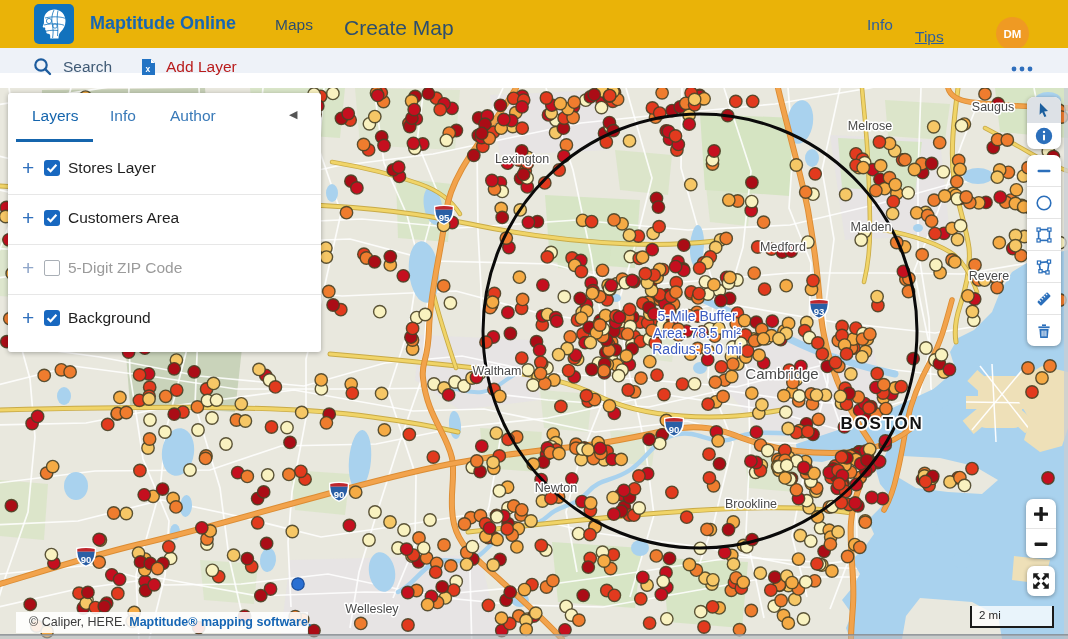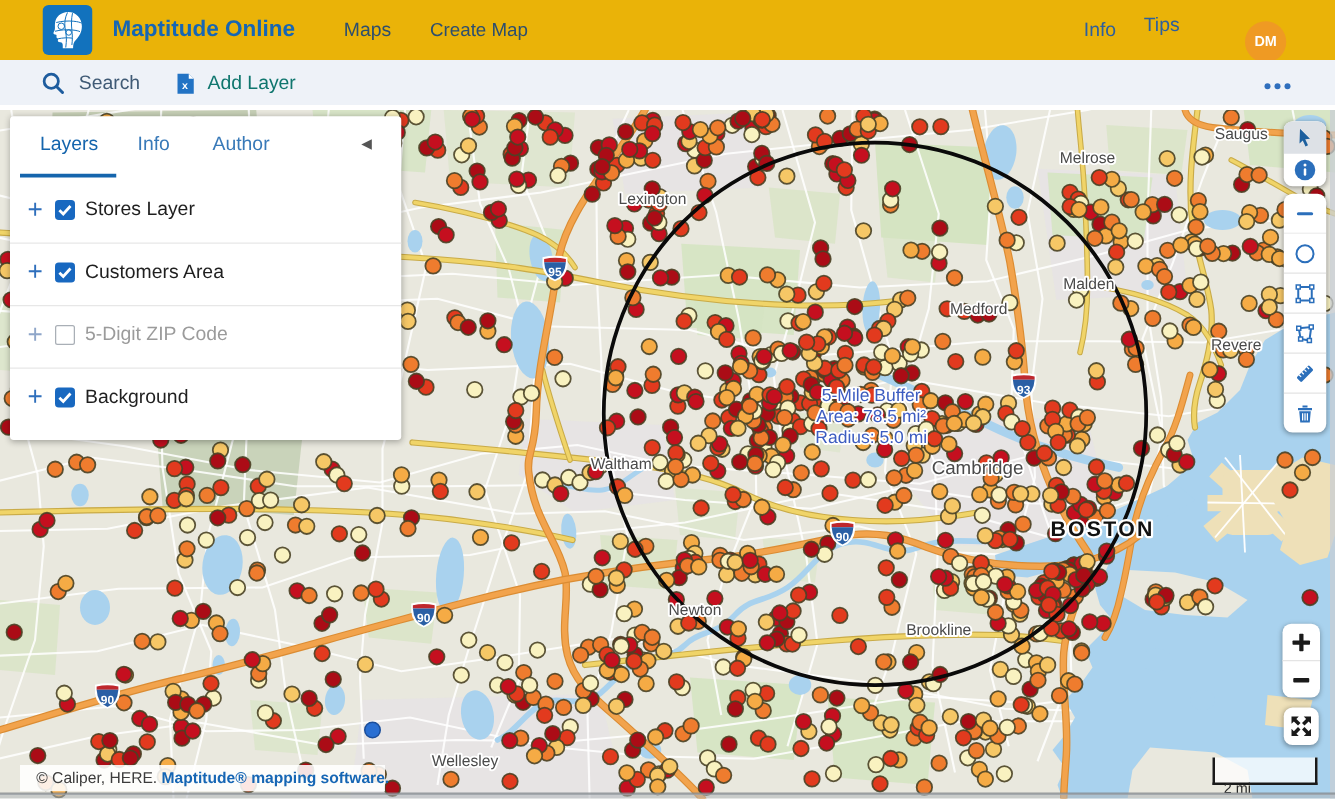--- a/index.html
+++ b/index.html
@@ -1392,21 +1392,21 @@
         <text x="697" y="337.5">Area: 78.5 mi²</text>
         <text x="697" y="354">Radius: 5.0 mi</text>
       </g>
     </svg>
 
 <div style="position:absolute;left:16px;top:612px;width:292px;height:21px;background:rgba(255,255,255,0.88);">
   <span style="position:absolute;left:13px;top:3px;font-size:12.5px;color:#3c3c3c;">© Caliper, HERE. <span style="font-weight:700;color:#1666b4;">Maptitude® mapping software.</span></span>
 </div>
 
 <div style="position:absolute;left:970px;top:606px;width:84px;height:22px;background:rgba(255,255,255,0.75);border-left:2px solid #1a1a1a;border-right:2px solid #1a1a1a;border-bottom:2px solid #1a1a1a;box-sizing:border-box;">
-  <span style="position:absolute;left:7px;top:3px;font-size:11.5px;color:#2a2a2a;margin-top:16px;">2 mi</span>
+  <span style="position:absolute;left:7px;top:3px;font-size:11.5px;color:#2a2a2a;">2 mi</span>
 </div>
 
 <div style="position:absolute;left:8px;top:93px;width:313px;height:259px;background:#fff;border-radius:3px;box-shadow:0 1px 5px rgba(0,0,0,0.3);">
   <div style="position:relative;height:52px;">
     <span style="position:absolute;left:24px;top:14px;font-size:15.5px;font-weight:400;color:#1565ad;">Layers</span>
     <span style="position:absolute;left:102px;top:14px;font-size:15.5px;color:#3879b8;">Info</span>
     <span style="position:absolute;left:162px;top:14px;font-size:15.5px;color:#3879b8;">Author</span>
     <span style="position:absolute;left:281px;top:15px;color:#555;font-size:11px;">◀</span>
     <div style="position:absolute;left:8px;top:46px;width:77px;height:3px;background:#1565ad;"></div>
   </div>
@@ -1561,37 +1561,37 @@
 <path d="M 24,6.5 C 23,11 23,16 23.5,20 C 24,24 24,28 23.5,32"></path>
 <path d="M 11,14 C 15,13 20,12.5 25,13 C 28,13.3 30,13.8 31.3,14.5"></path>
 <path d="M 10,21 C 14,20 19,19.5 24,20 C 27,20.3 29,20.8 30,21.3"></path>
 <path d="M 12.5,27 C 16,26.3 20,26 24,26.5"></path>
 <circle cx="15" cy="17" r="2.6"></circle>
           <circle cx="21" cy="22" r="2.2"></circle>
 </g>
       </svg>
   <span style="position:absolute;left:90px;top:13px;font-size:18px;font-weight:700;color:#1666b4;">Maptitude Online</span>
   <span style="position:absolute;left:275px;top:16px;font-size:15.5px;color:#2d4e6e;">Maps</span>
-  <span style="position:absolute;left:344px;top:16px;font-size:15px;color:#2d4e6e;">Create Map</span>
+  <span style="position:absolute;left:344px;top:16px;font-size:21px;color:#2d4e6e;">Create Map</span>
   <span style="position:absolute;left:867px;top:16px;font-size:15.5px;color:#2d5f9e;">Info</span>
-  <span style="position:absolute;left:915px;top:12px;font-size:15.5px;color:#2d5f9e;">Tips</span>
+  <span style="position:absolute;left:915px;top:28px;font-size:15.5px;color:#2d5f9e;text-decoration:underline;">Tips</span>
   <div style="position:absolute;left:996px;top:17px;width:33px;height:33px;border-radius:50%;background:#ef9a23;display:flex;align-items:center;justify-content:center;font-size:11.5px;font-weight:700;color:#fff;">DM</div>
 </div>
-<div style="position:absolute;left:0;top:48px;width:1068px;height:36px;background:#eef2f8;">
+<div style="position:absolute;left:0;top:48px;width:1068px;height:25px;background:#eef2f8;">
   <span style="position:absolute;left:33px;top:9px;"><svg width="19" height="19" viewBox="0 0 19 19" style="vertical-align:-4px;">
           <circle cx="8" cy="8" r="5.7" fill="none" stroke="#1d5c9e" stroke-width="2.2"></circle>
           <path d="M 12.2,12.2 L 17,17" stroke="#1d5c9e" stroke-width="2.4" stroke-linecap="round"></path>
         </svg></span>
   <span style="position:absolute;left:63px;top:10px;font-size:15.5px;color:#3f5a75;">Search</span>
   <span style="position:absolute;left:141px;top:10px;"><svg width="15" height="18" viewBox="0 0 15 18" style="vertical-align:-4px;">
           <path d="M 1,1 L 10,1 L 14,5 L 14,17 L 1,17 Z" fill="#2273c4"></path>
           <path d="M 10,1 L 10,5 L 14,5 Z" fill="#ffffff"></path>
           <text x="6.9" y="13.5" font-size="8.5" font-weight="700" fill="#fff" text-anchor="middle" font-family="Liberation Sans, sans-serif">x</text>
         </svg></span>
-  <span style="position:absolute;left:166px;top:10px;font-size:15.5px;color:#0f766e;">Add Layer</span>
+  <span style="position:absolute;left:166px;top:10px;font-size:15.5px;color:#b91c1c;">Add Layer</span>
   <svg width="22" height="6" viewBox="0 0 22 6" style="position:absolute;left:1011px;top:18px;">
         <g fill="#2f6fbd">
           <circle cx="3" cy="3" r="2.4"></circle>
           <circle cx="11" cy="3" r="2.4"></circle>
           <circle cx="19" cy="3" r="2.4"></circle>
         </g>
       </svg>
 </div>
 
 <div style="position:absolute;left:1064px;top:88px;width:4px;height:551px;background:rgba(200,205,212,0.75);"></div>

